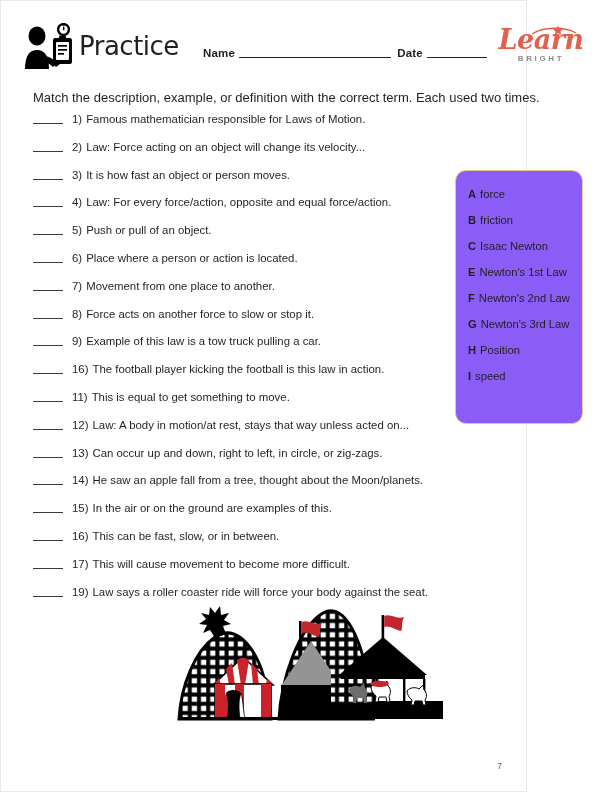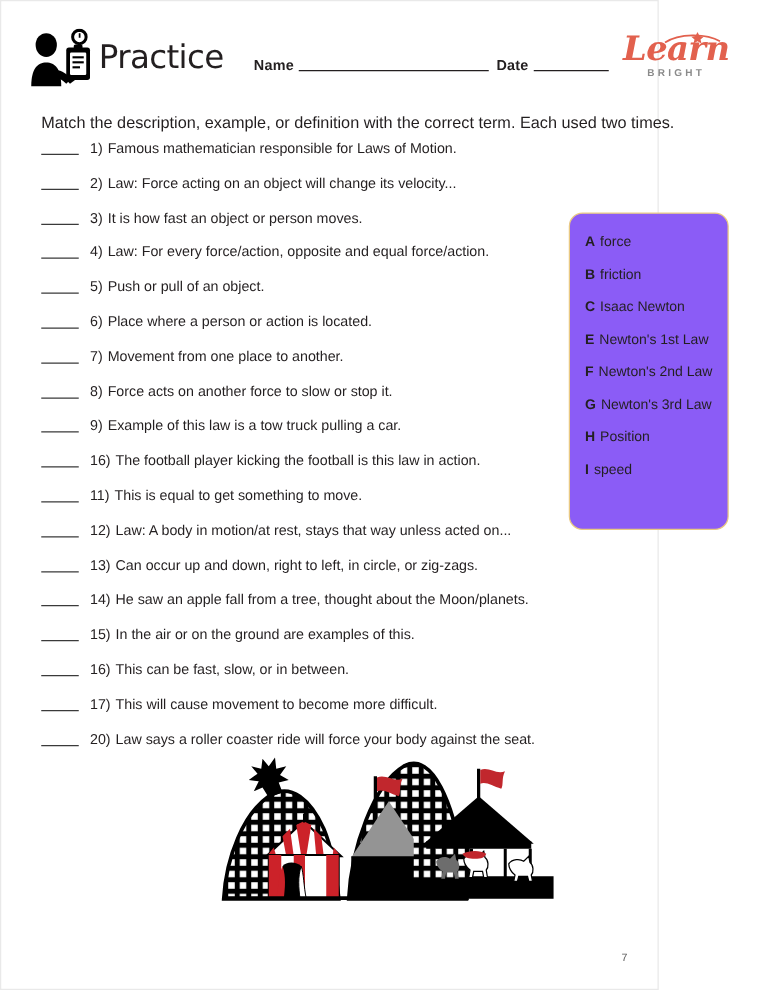--- a/index.html
+++ b/index.html
@@ -321,21 +321,21 @@
         <span class="qnum">16)</span>
         <span class="qtext">This can be fast, slow, or in between.</span>
       </div>
       <div class="qrow">
         <span class="qblank"></span>
         <span class="qnum">17)</span>
         <span class="qtext">This will cause movement to become more difficult.</span>
       </div>
       <div class="qrow">
         <span class="qblank"></span>
-        <span class="qnum">20)</span>
+        <span class="qnum">19)</span>
         <span class="qtext">Law says a roller coaster ride will force your body against the seat.</span>
       </div>
     </div>
 
   <div class="wordbank" id="wordbank">
       <div class="wb-row"><span class="wb-letter">A</span><span>force</span></div>
       <div class="wb-row"><span class="wb-letter">B</span><span>friction</span></div>
       <div class="wb-row"><span class="wb-letter">C</span><span>Isaac Newton</span></div>
       <div class="wb-row"><span class="wb-letter">E</span><span>Newton's 1st Law</span></div>
       <div class="wb-row"><span class="wb-letter">F</span><span>Newton's 2nd Law</span></div>

